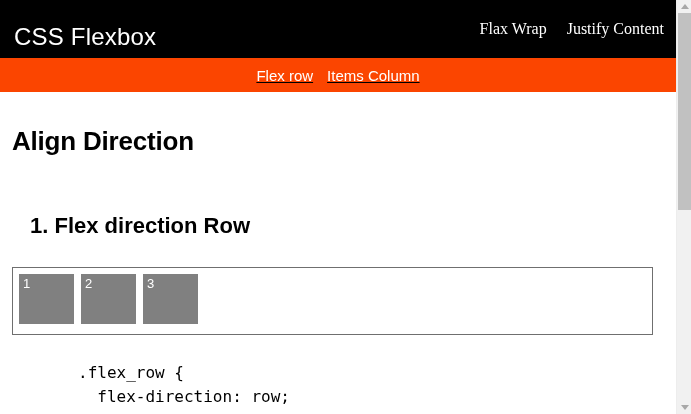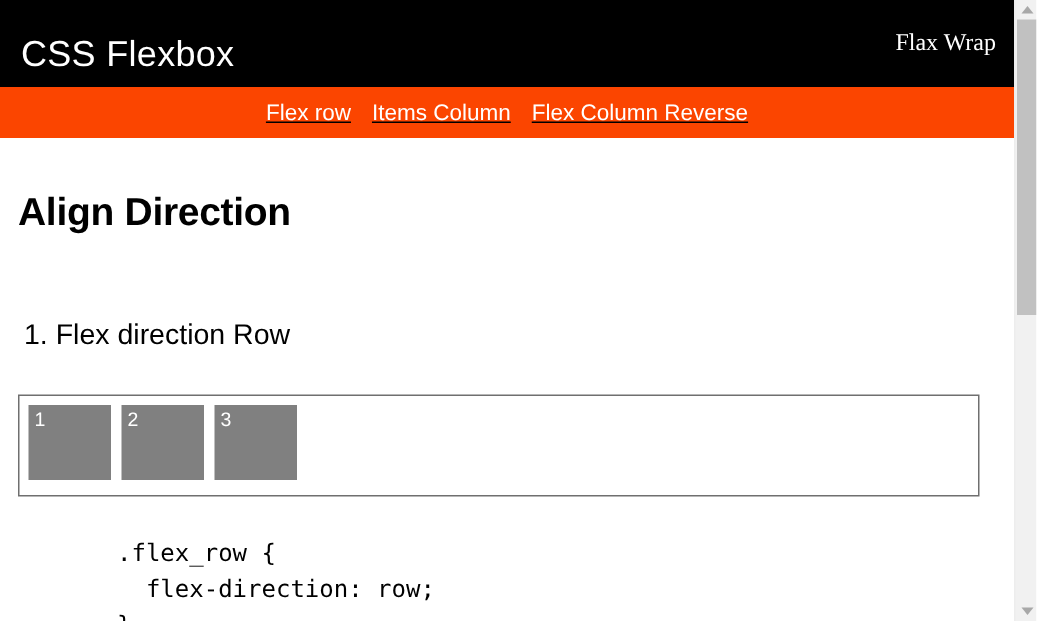--- a/index.html
+++ b/index.html
@@ -80,24 +80,24 @@
     padding: 0 12px;
   }
   h1.page-title {
     font-size: 26px;
     font-weight: bold;
     color: #000000;
     margin: 34px 0 0 0;
     letter-spacing: -0.2px;
   }
   h2.section-title {
-    font-size: 19px;
-    font-weight: normal;
+    font-size: 22px;
+    font-weight: bold;
     color: #000000;
-    margin: 56px 0 0 4px;
+    margin: 56px 0 0 18px;
   }
 
   
   .demo-wrap {
     margin-top: 28px;
     margin-right: 11px;
     border: 1px solid #6f6f6f;
     background: #ffffff;
     padding: 6px;
     box-sizing: border-box;
@@ -172,27 +172,27 @@
 </style>
 </head>
 <body>
 
 <div id="page">
 
   <div class="topbar">
     <div class="brand">CSS Flexbox</div>
     <nav class="topnav">
       <a href="#">Flax Wrap</a>
+      <a href="#">Justify Content</a>
     </nav>
   </div>
 
   <div class="subnav">
     <a href="#">Flex row</a>
     <a href="#">Items Column</a>
-    <a href="#">Flex Column Reverse</a>
   </div>
 
   <div class="content">
 
     <h1 class="page-title">Align Direction</h1>
 
     <h2 class="section-title">1. Flex direction Row</h2>
 
     <div class="demo-wrap">
       <div class="flex-row-demo">

